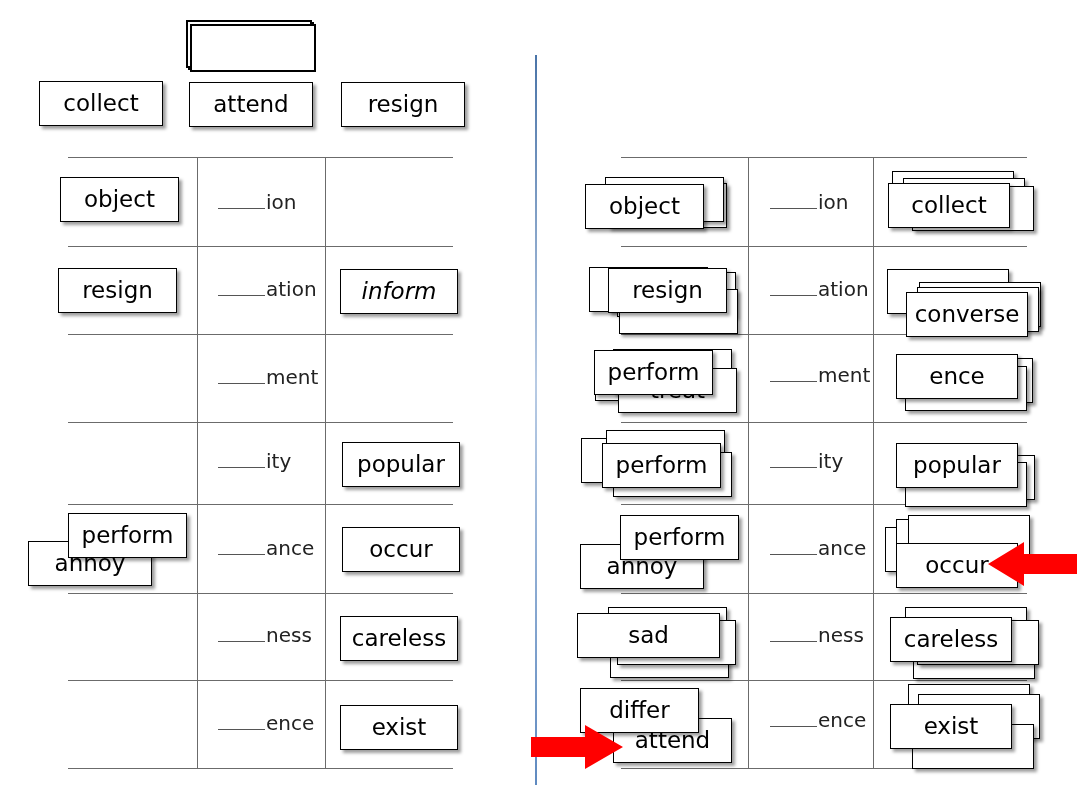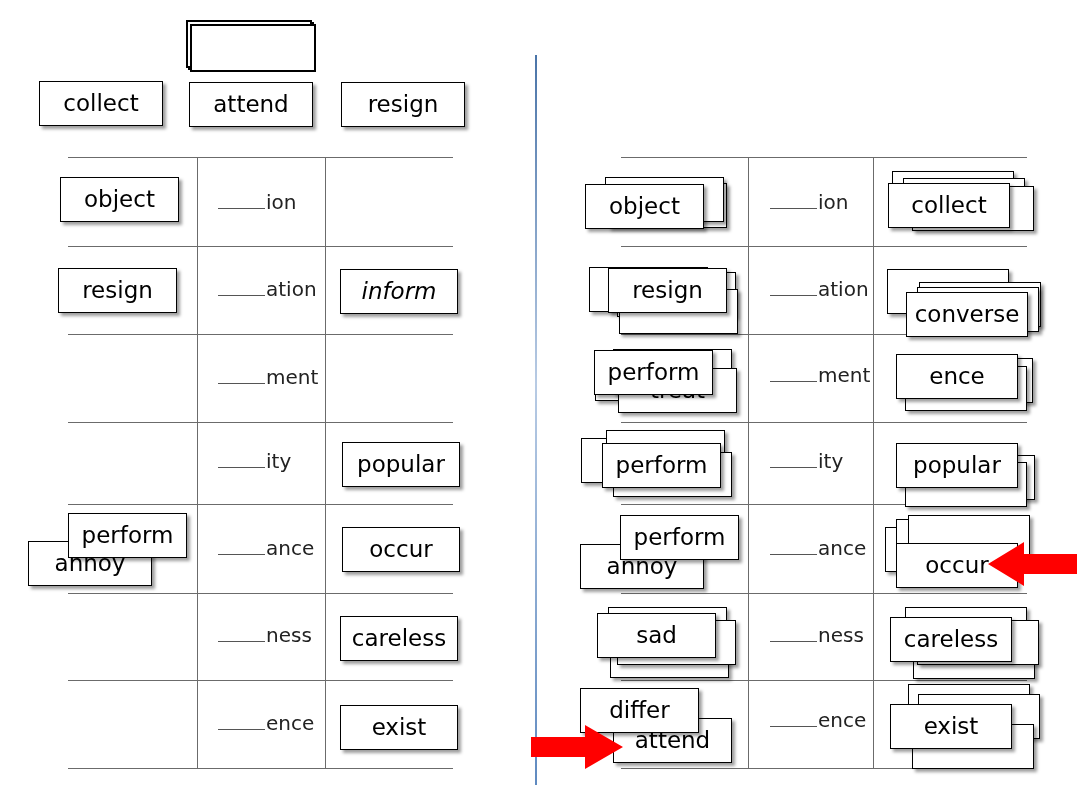--- a/index.html
+++ b/index.html
@@ -214,21 +214,21 @@
     <div class="card" style="left:620px;top:515px;width:119px;height:45px;">perform</div>
 
     <div class="card ghost" style="left:885px;top:527px;width:122px;height:45px;"></div>
     <div class="card ghost" style="left:896px;top:519px;width:122px;height:45px;"></div>
     <div class="card ghost" style="left:908px;top:515px;width:122px;height:45px;"></div>
     <div class="card" style="left:896px;top:543px;width:122px;height:45px;">occur</div>
 
     <div class="card ghost" style="left:608px;top:607px;width:119px;height:45px;"></div>
     <div class="card ghost" style="left:610px;top:633px;width:119px;height:45px;"></div>
     <div class="card ghost" style="left:617px;top:620px;width:119px;height:45px;"></div>
-    <div class="card" style="left:597px;top:613px;width:119px;height:45px;">sad</div>
+    <div class="card" style="left:577px;top:613px;width:143px;height:45px;">sad</div>
 
     <div class="card ghost" style="left:905px;top:607px;width:122px;height:45px;"></div>
     <div class="card ghost" style="left:913px;top:634px;width:122px;height:45px;"></div>
     <div class="card ghost" style="left:917px;top:620px;width:122px;height:45px;"></div>
     <div class="card" style="left:890px;top:617px;width:122px;height:45px;">careless</div>
 
     <div class="card" style="left:613px;top:718px;width:119px;height:45px;">attend</div>
     <div class="card" style="left:580px;top:688px;width:119px;height:45px;">differ</div>
 
     <div class="card ghost" style="left:908px;top:684px;width:122px;height:45px;"></div>

